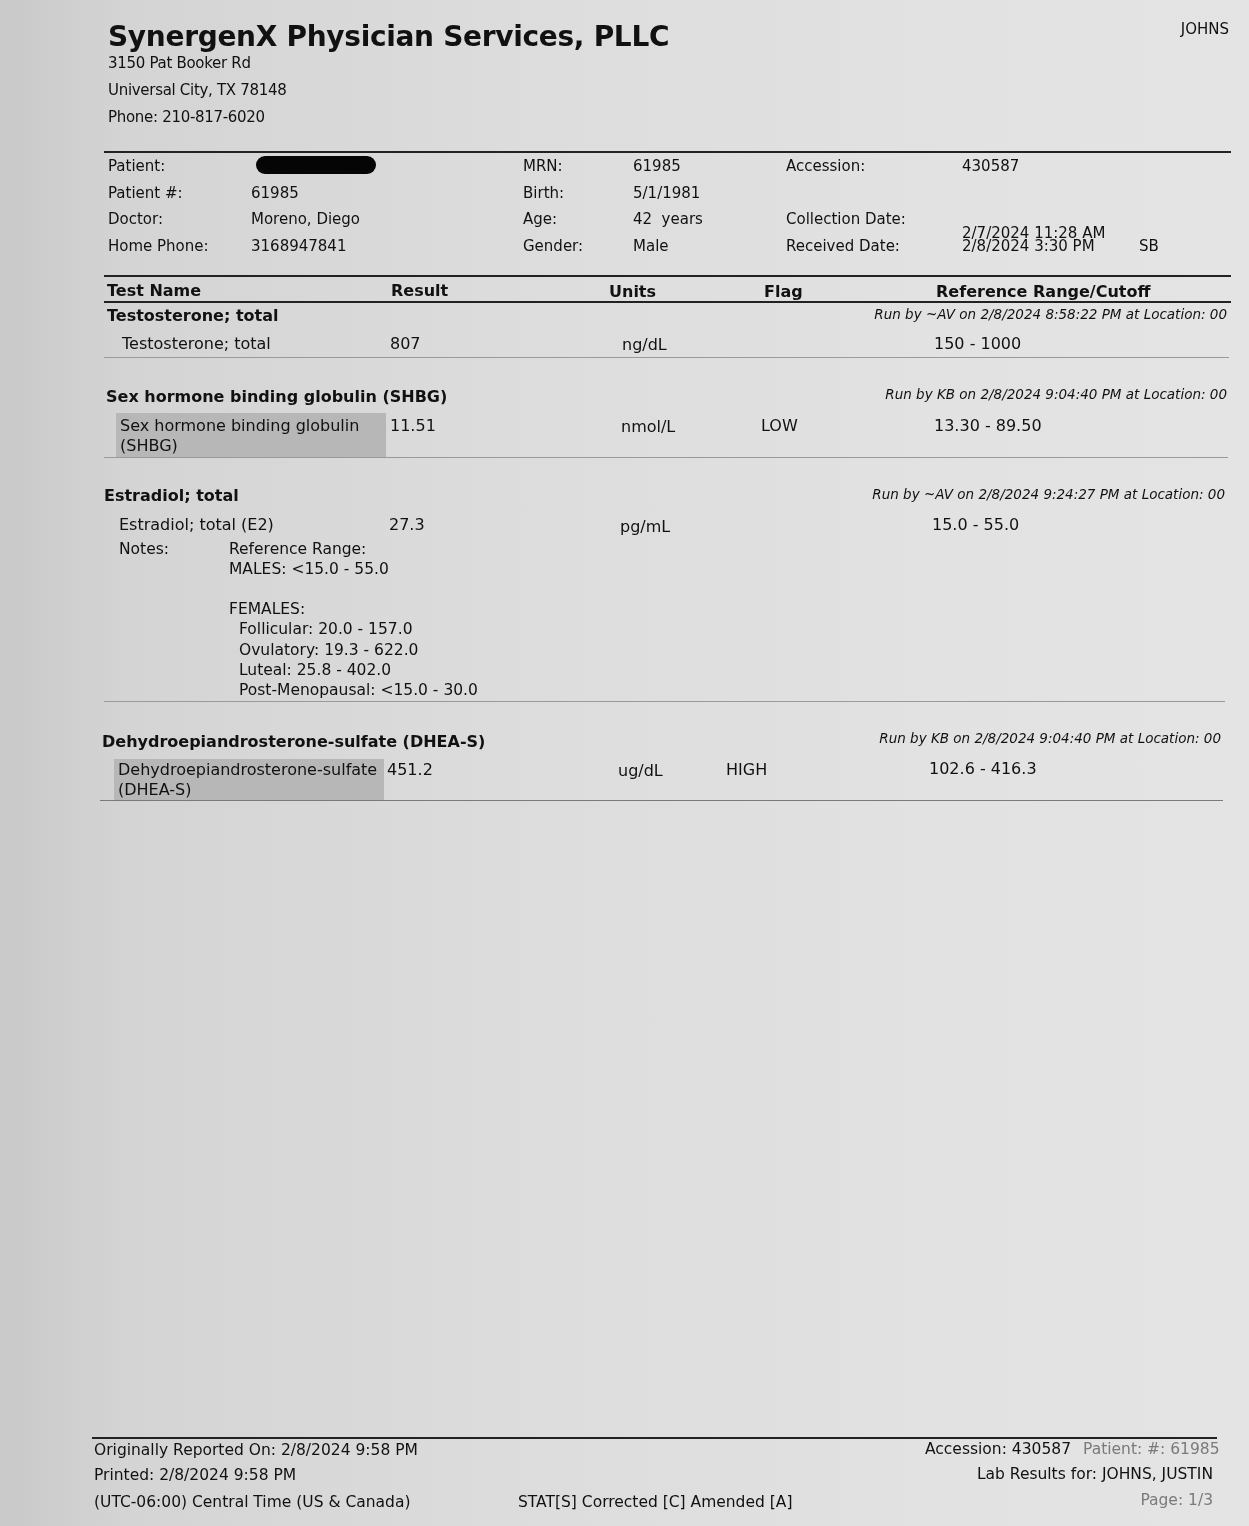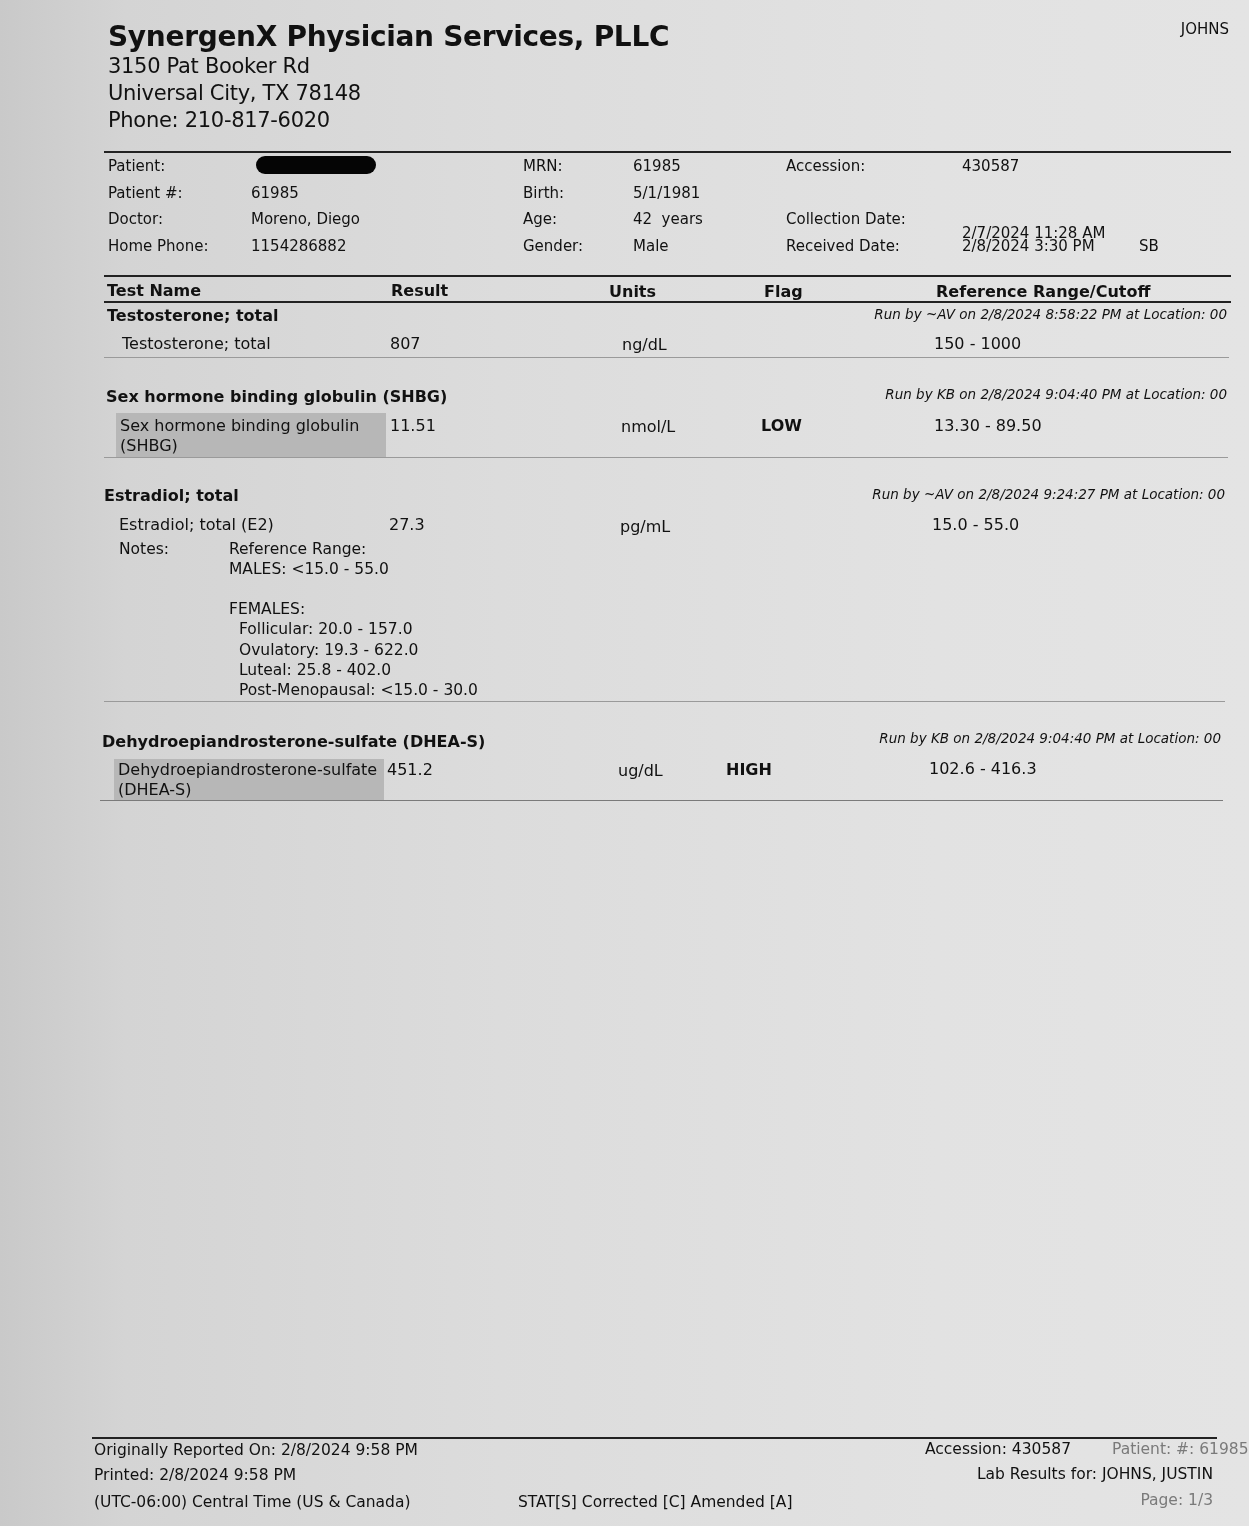--- a/index.html
+++ b/index.html
@@ -3,34 +3,34 @@
 <meta charset="utf-8">
 <style>
   html, body { margin:0; padding:0; }
   body {
     width:1249px; height:1526px; overflow:hidden; position:relative;
     background: linear-gradient(90deg, #c9c9c9 0%, #d4d4d4 10%, #dcdcdc 40%, #e2e2e2 75%, #e4e4e4 100%);
     font-family: "DejaVu Sans", sans-serif; color:#111;
   }
   .abs { position:absolute; white-space:nowrap; }
   .org-name { left:108px; top:20px; font-size:28px; font-weight:bold; letter-spacing:-0.3px; }
-  .addr { left:108px; font-size:21px; letter-spacing:-0.3px; }
+  .addr { left:108px; font-size:15px; letter-spacing:-0.3px; }
   .final { right:20px; top:20px; font-size:15px; }
   .rule { position:absolute; background:#222; height:2px; }
   .thin { position:absolute; background:#9a9a9a; height:1px; }
   .lbl { font-size:15px; }
   .th { font-size:16px; font-weight:bold; }
   .grp { font-size:16px; font-weight:bold; }
   .runby { font-size:13.5px; font-style:italic; }
   .cell { font-size:16px; }
-  .flag { font-size:16px; font-weight:bold; }
+  .flag { font-size:16px; font-weight:normal; }
   .hl { position:absolute; background:#b7b7b7; }
   .note { font-size:15.5px;text-align:center; }
   .foot { font-size:15.5px; }
-  .foot-faint { color:#7a7a7a;margin-left:29px; }
+  .foot-faint { color:#7a7a7a; }
   .redact { position:absolute; left:256px; top:156px; width:120px; height:18px; background:#050505; border-radius:9px; }
 </style>
 </head>
 <body>
 
 <div class="abs org-name">SynergenX Physician Services, PLLC</div>
 <div class="abs addr" style="top:54px">3150 Pat Booker Rd</div>
 <div class="abs addr" style="top:81px">Universal City, TX 78148</div>
 <div class="abs addr" style="top:108px">Phone: 210-817-6020</div>
 <div class="abs final">JOHNS</div>
@@ -38,21 +38,21 @@
 <div class="rule" style="left:104px; top:151px; width:1127px;"></div>
 
 <div>
   <div class="abs lbl" style="left:108px; top:157px">Patient:</div>
   <div class="redact"></div>
   <div class="abs lbl" style="left:108px; top:184px">Patient #:</div>
   <div class="abs lbl" style="left:251px; top:184px">61985</div>
   <div class="abs lbl" style="left:108px; top:210px">Doctor:</div>
   <div class="abs lbl" style="left:251px; top:210px">Moreno, Diego</div>
   <div class="abs lbl" style="left:108px; top:237px">Home Phone:</div>
-  <div class="abs lbl" style="left:251px; top:237px">1154286882</div>
+  <div class="abs lbl" style="left:251px; top:237px">3168947841</div>
 
   <div class="abs lbl" style="left:523px; top:157px">MRN:</div>
   <div class="abs lbl" style="left:633px; top:157px">61985</div>
   <div class="abs lbl" style="left:523px; top:184px">Birth:</div>
   <div class="abs lbl" style="left:633px; top:184px">5/1/1981</div>
   <div class="abs lbl" style="left:523px; top:210px">Age:</div>
   <div class="abs lbl" style="left:633px; top:210px; white-space:pre">42  years</div>
   <div class="abs lbl" style="left:523px; top:237px">Gender:</div>
   <div class="abs lbl" style="left:633px; top:237px">Male</div>
 

